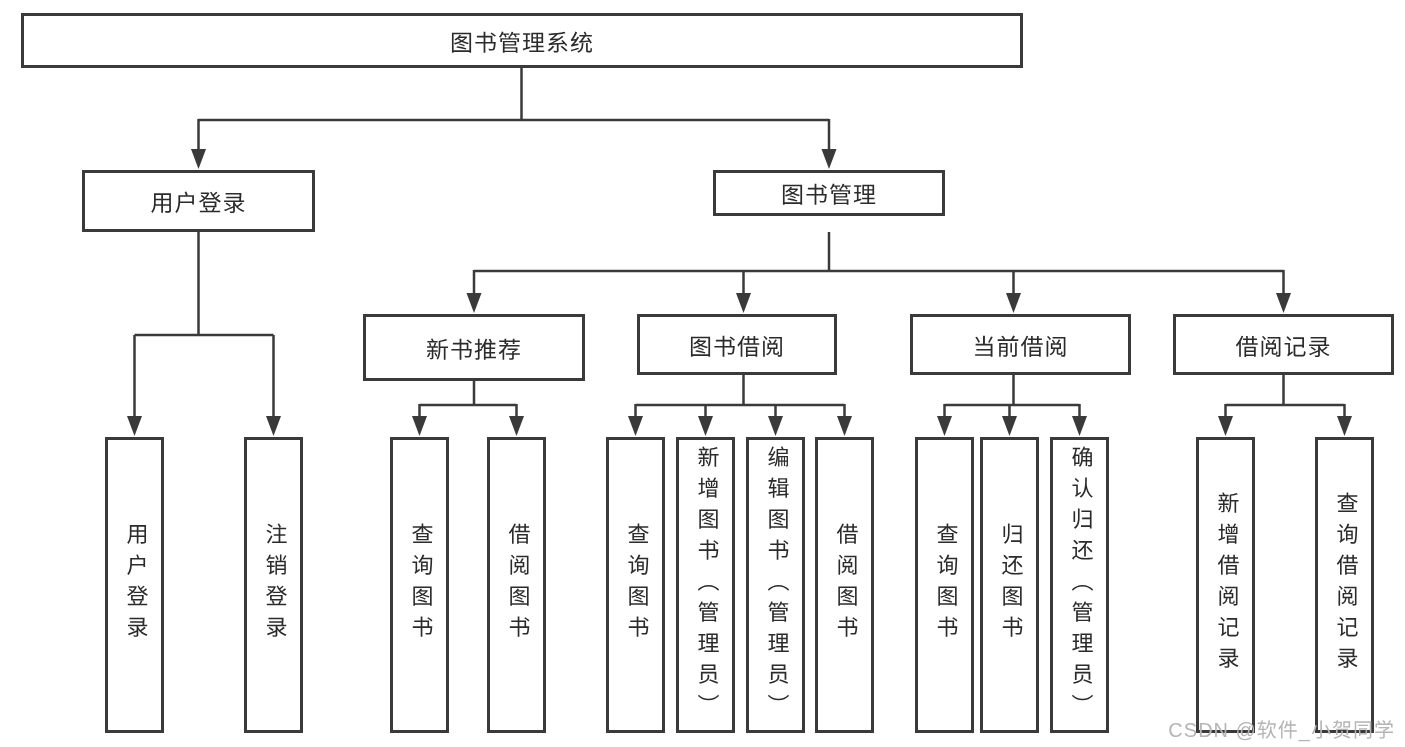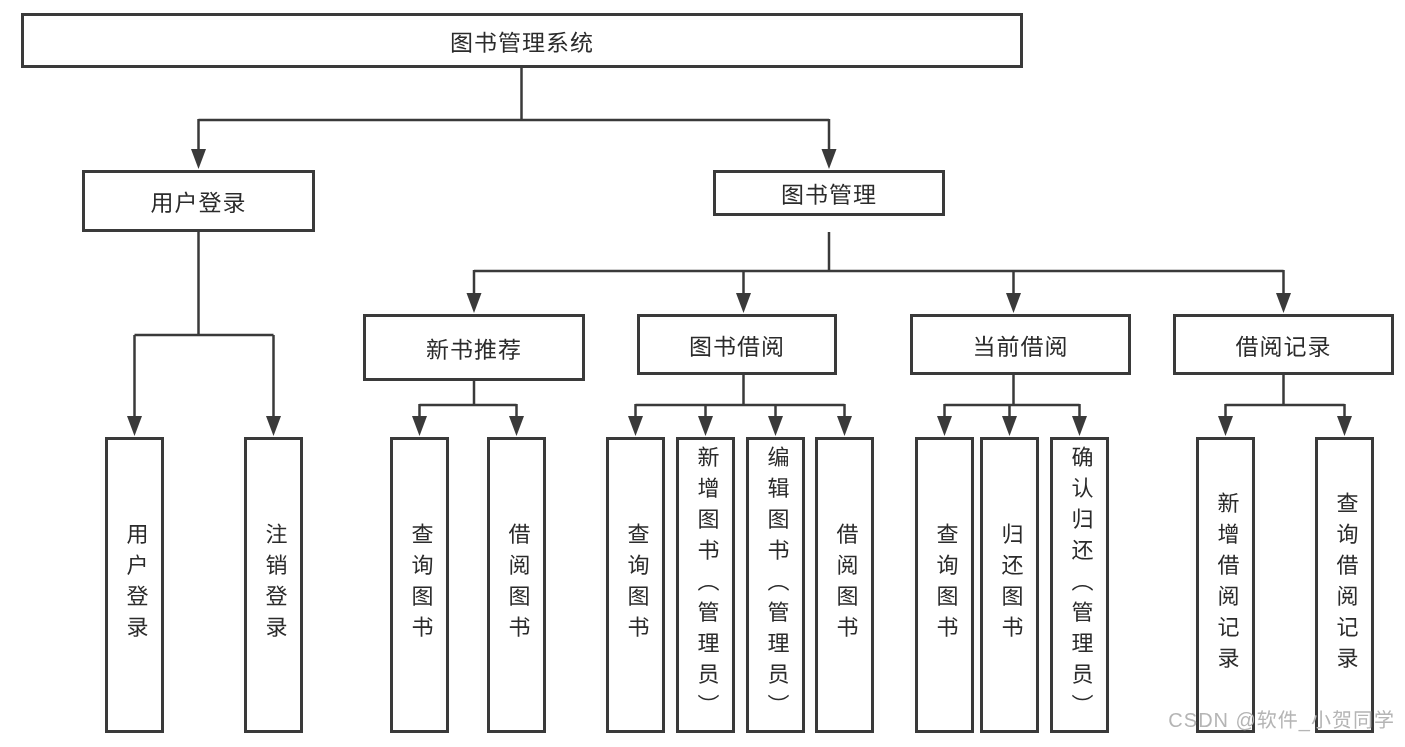--- a/index.html
+++ b/index.html
@@ -32,21 +32,21 @@
     writing-mode:vertical-rl;
     text-orientation:mixed;
     font-size:22px;
     letter-spacing:9px;
     line-height:1;
     color:#2b2b2b;
     white-space:nowrap;
   }
   .watermark{
     position:absolute;
-    right:10px;bottom:14px;
+    right:10px;bottom:4px;
     font-size:20px;
     color:#b5b5b5;
     letter-spacing:1px;
     z-index:2;
     white-space:nowrap;
   }
 </style>
 </head>
 <body>
 

